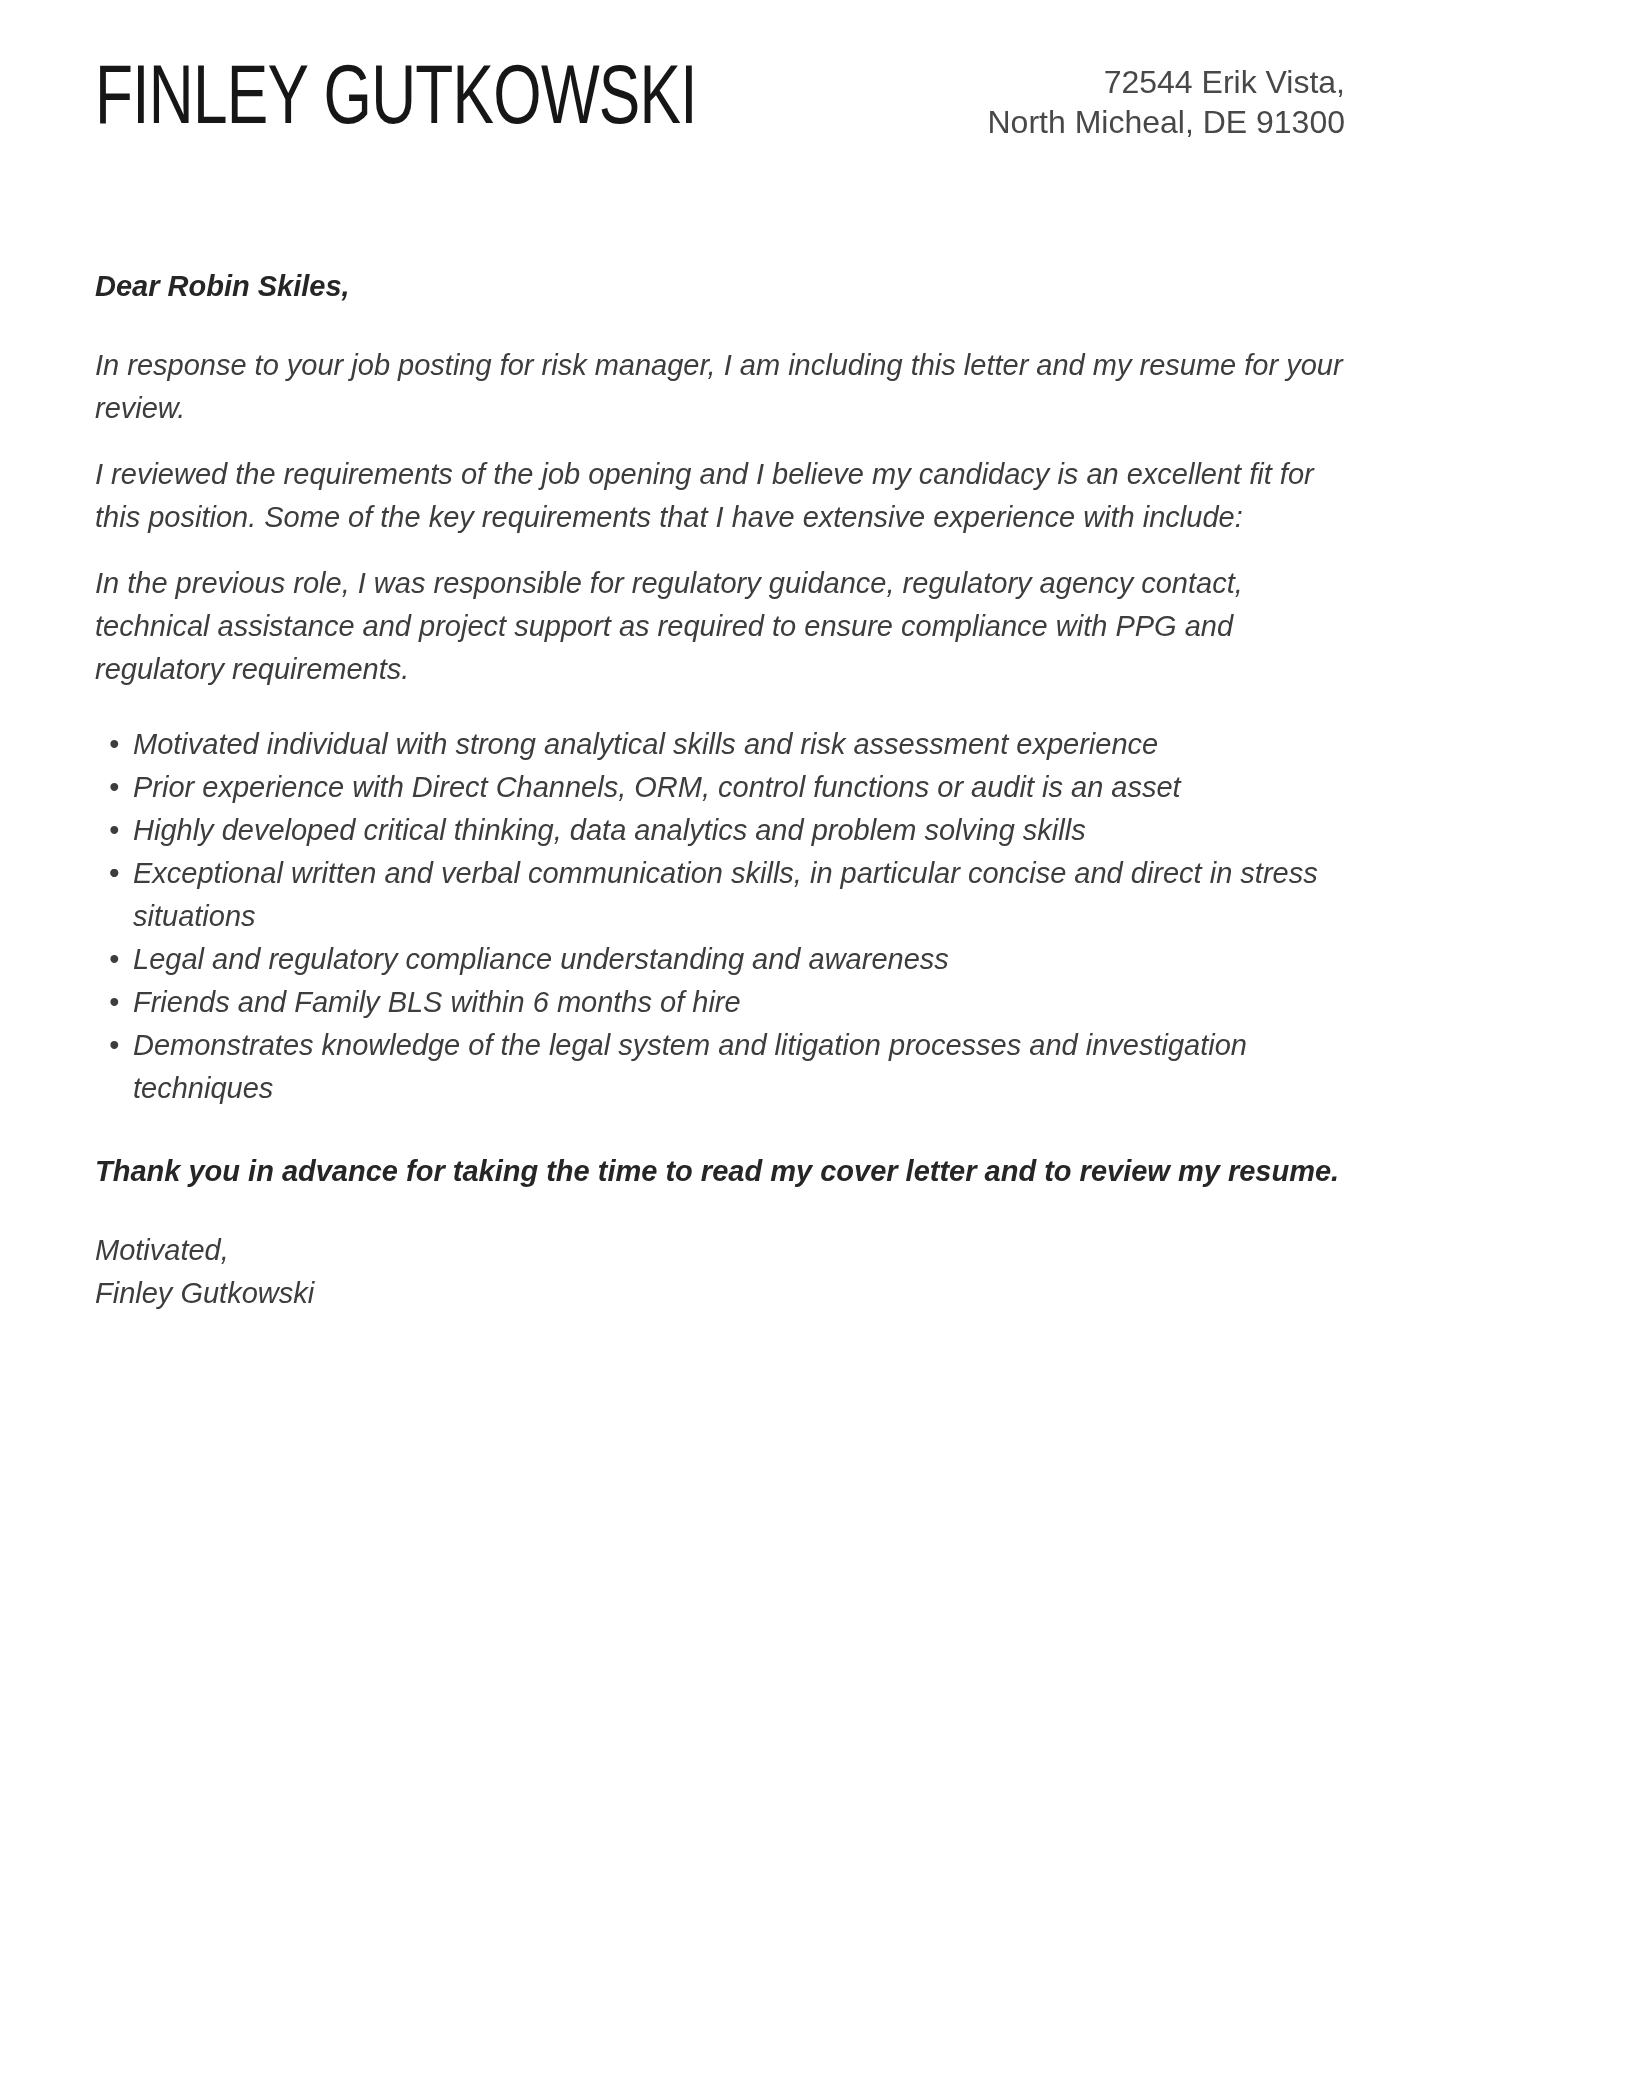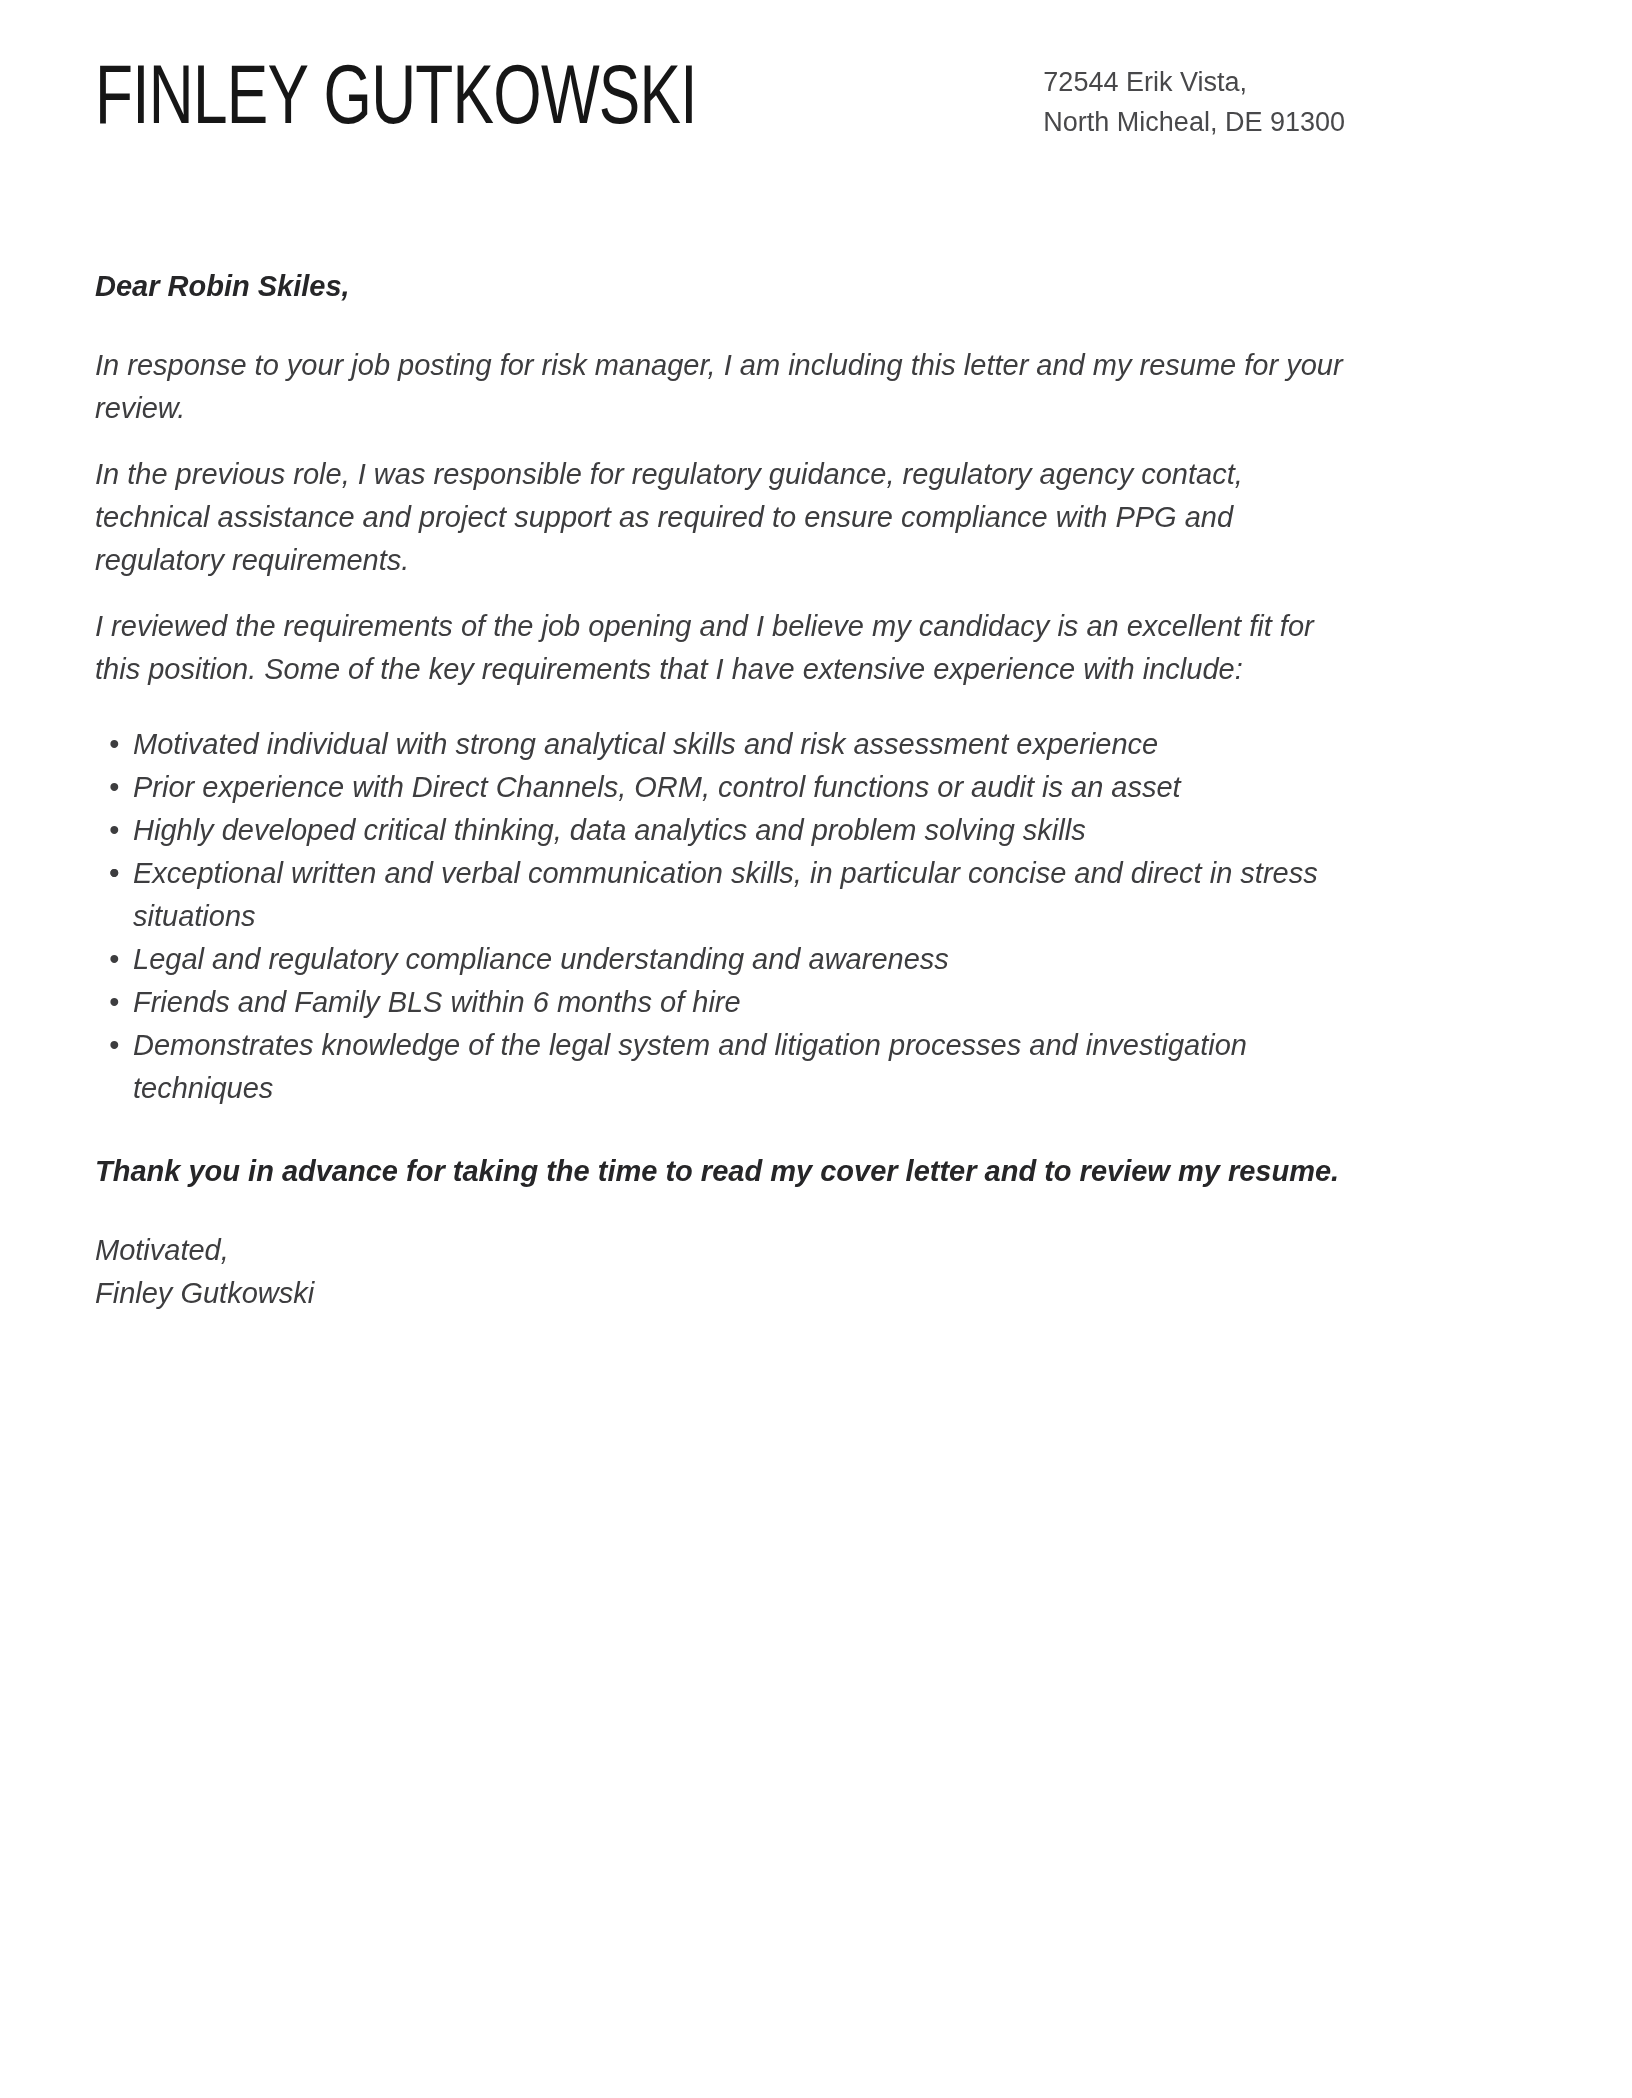--- a/index.html
+++ b/index.html
@@ -27,21 +27,22 @@
     font-size: 84px;
     font-weight: 400;
     color: #161616;
     line-height: 1.05;
     white-space: nowrap;
     letter-spacing: -1px;
     transform: scaleX(0.74);
     transform-origin: left top;
   }
   .sender-address {
-    font-size: 27px;
+    text-align: right;
+    font-size: 32px;
     line-height: 40px;
     color: #48484a;
     padding-top: 12px;
     flex: 0 0 auto;
   }
   
   .letter-body {
     margin-top: 123px;
     font-size: 29px;
     line-height: 43px;
@@ -89,23 +90,23 @@
         <div>72544 Erik Vista,</div>
         <div>North Micheal, DE 91300</div>
       </div>
     </header>
 
     <main class="letter-body">
       <p class="salutation">Dear Robin Skiles,</p>
 
       <p>In response to your job posting for risk manager, I am including this letter and my resume for your review.</p>
 
+      <p>I reviewed the requirements of the job opening and I believe my candidacy is an excellent fit for this position. Some of the key requirements that I have extensive experience with include:</p>
+
       <p>In the previous role, I was responsible for regulatory guidance, regulatory agency contact, technical assistance and project support as required to ensure compliance with PPG and regulatory requirements.</p>
-
-      <p>I reviewed the requirements of the job opening and I believe my candidacy is an excellent fit for this position. Some of the key requirements that I have extensive experience with include:</p>
 
       <ul class="requirements">
         <li>
           <span class="bullet-dot">•</span>
           <span>Motivated individual with strong analytical skills and risk assessment experience</span>
         </li>
         <li>
           <span class="bullet-dot">•</span>
           <span>Prior experience with Direct Channels, ORM, control functions or audit is an asset</span>
         </li>

